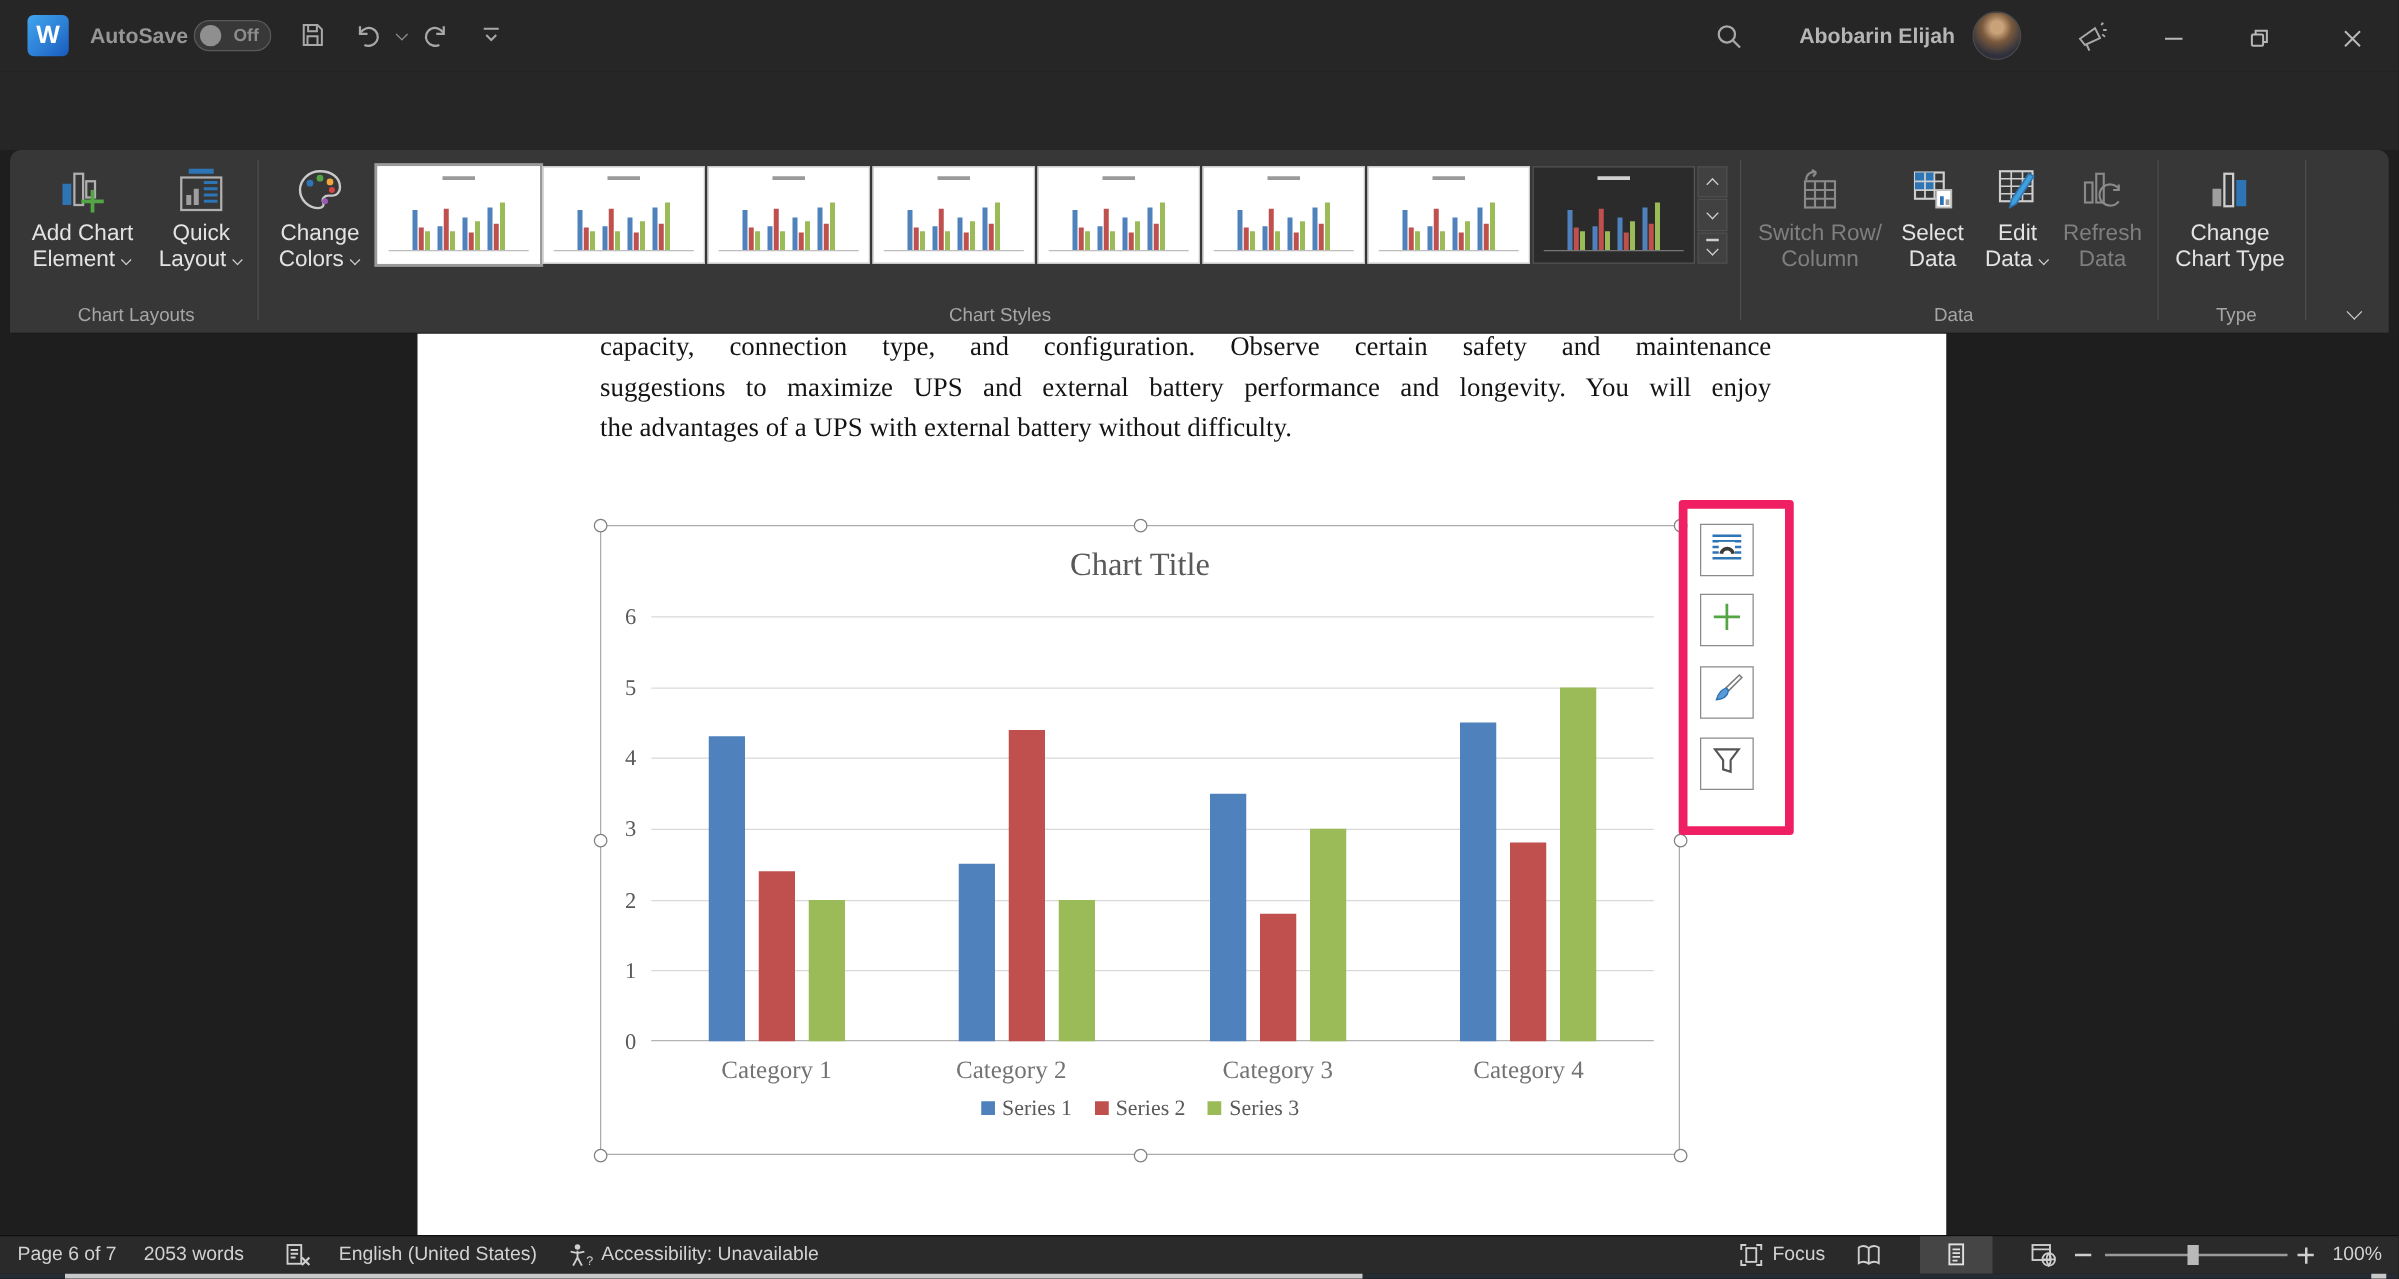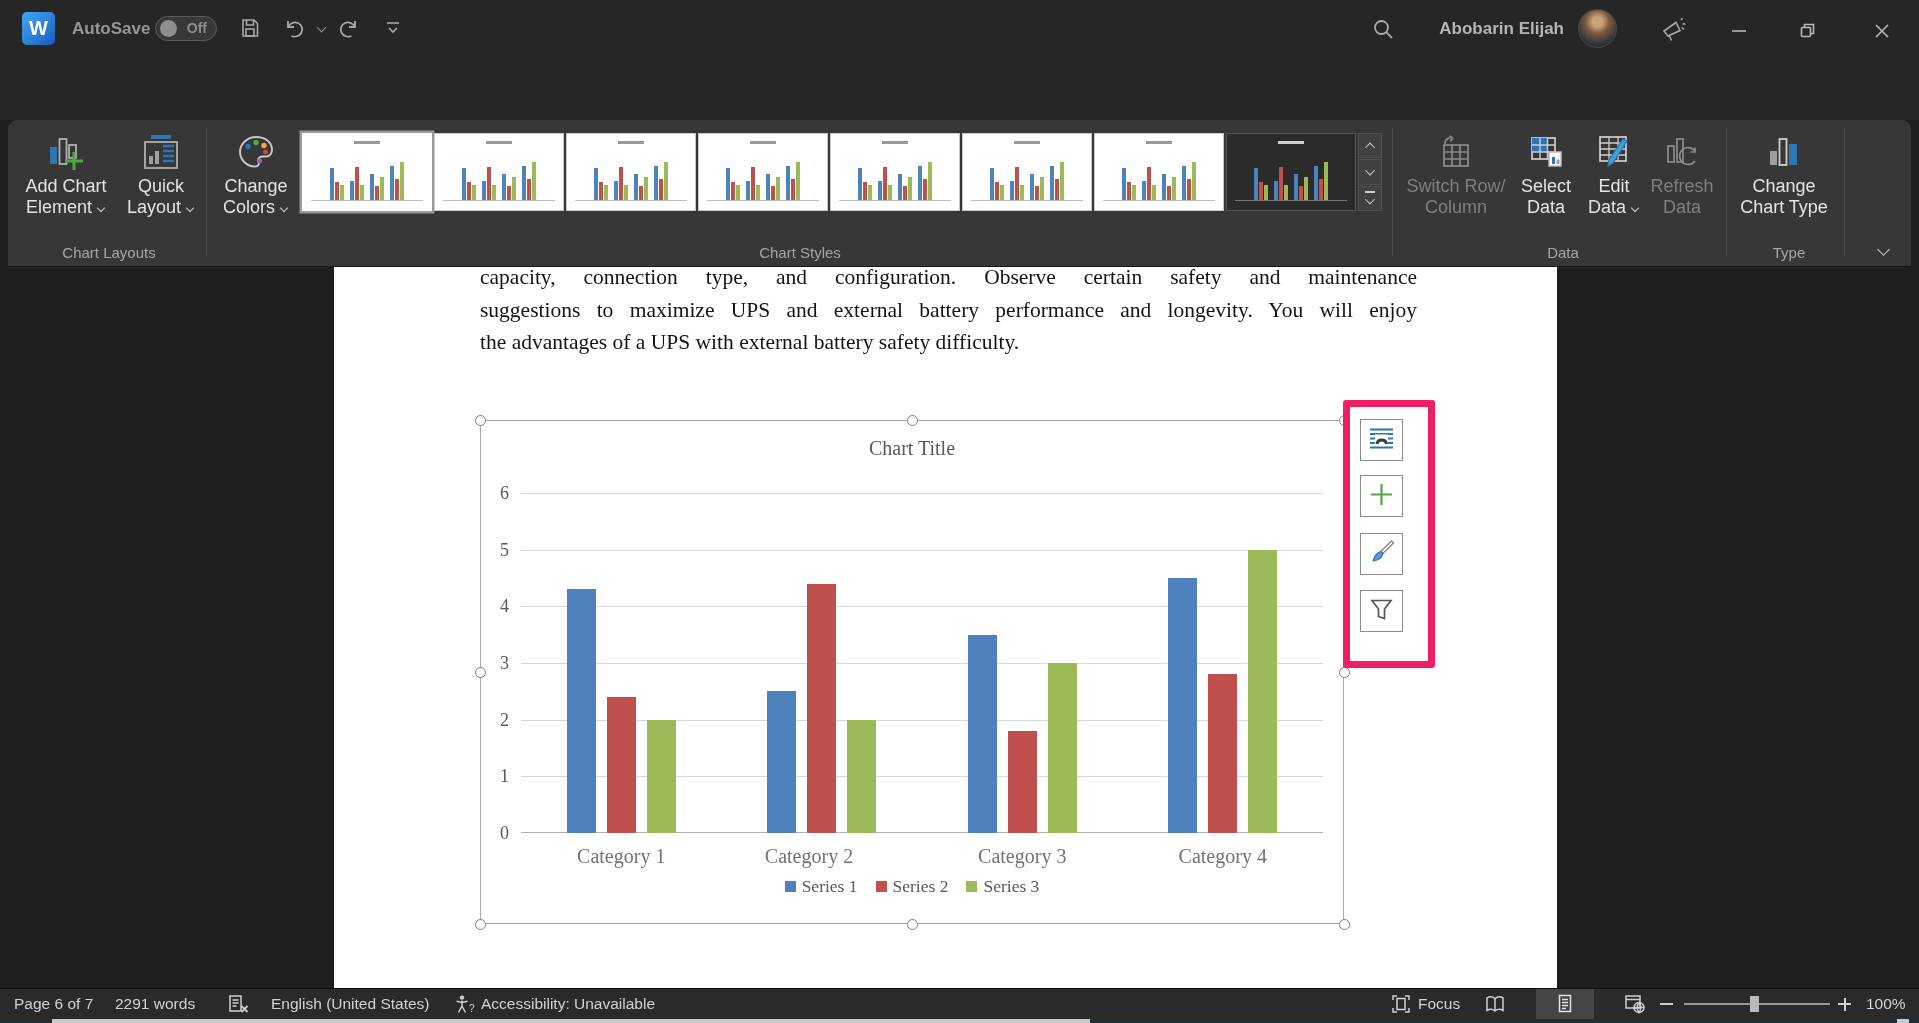--- a/index.html
+++ b/index.html
@@ -85,21 +85,21 @@
   .page { position:absolute; left:334px; top:0; width:1223px; height:721px; background:#ffffff; }
   .para { position:absolute; left:146px; top:-6px; width:937px; font-family:"Liberation Serif", serif;
     font-size:21.5px; color:#141414; }
   .para .pline { line-height:32.5px; text-align:justify; text-align-last:justify; }
   .para .pline.last { text-align:left; text-align-last:left; }
 
   
   .chart-object { position:absolute; left:146px; top:153px; width:864px; height:504px;
     border:1px solid #ababab; background:#fff; }
   .chart-title { position:absolute; top:16px; left:0; width:100%; text-align:center;
-    font-family:"Liberation Serif", serif; font-size:20px; color:#595959; }
+    font-family:"Liberation Serif", serif; font-size:26px; color:#595959; }
   .plot { position:absolute; left:40px; top:72px; width:802px; height:340px; border-bottom:1px solid #b3b3b3; }
   .gridline { position:absolute; left:0; width:100%; height:1px; background:#d9d9d9; }
   .ytick { position:absolute; left:0; width:28px; text-align:right; font-family:"Liberation Serif", serif;
     font-size:18px; color:#595959; line-height:20px; }
   .bar { position:absolute; width:29px; }
   .cat-label { position:absolute; top:424px; width:140px; text-align:center;
     font-family:"Liberation Serif", serif; font-size:20px; color:#737373; }
   .chart-legend { position:absolute; top:455px; left:0; width:100%; display:flex;
     justify-content:center; gap:18px; }
   .legend-item { display:flex; align-items:center; gap:6px; font-family:"Liberation Serif", serif;
@@ -543,21 +543,21 @@
 
   <div class="collapse-chev"></div>
 </div>
 
 <div class="workspace">
   <div class="page">
 
     <div class="para">
       <div class="pline">capacity, connection type, and configuration. Observe certain safety and maintenance</div>
       <div class="pline">suggestions to maximize UPS and external battery performance and longevity. You will enjoy</div>
-      <div class="pline last">the advantages of a UPS with external battery safety difficulty.</div>
+      <div class="pline last">the advantages of a UPS with external battery without difficulty.</div>
     </div>
 
     <div class="chart-object">
       <div class="chart-title">Chart Title</div>
       <div class="plot">
           <div class="gridline" style="top: 283.333px;"></div>
           <div class="gridline" style="top: 226.667px;"></div>
           <div class="gridline" style="top: 170px;"></div>
           <div class="gridline" style="top: 113.333px;"></div>
           <div class="gridline" style="top: 56.6667px;"></div>
@@ -636,21 +636,21 @@
           <span><svg width="27" height="27" viewBox="0 0 27 27">
               <path d="M4 4.5 H23 L16.5 13 V22.5 L10.5 20.5 V13 Z" fill="#fff" stroke="#555" stroke-width="1.7"></path>
             </svg></span>
         </div>
       </div>
   </div>
 </div>
 
 <div class="statusbar">
   <span class="sb-item" style="left:14px">Page 6 of 7</span>
-  <span class="sb-item" style="left:115px">2291 words</span>
+  <span class="sb-item" style="left:115px">2053 words</span>
   <svg class="sb-ico" style="left:226px" width="24" height="24" viewBox="0 0 24 24" fill="none" stroke="#cfcfcf" stroke-width="1.5">
     <rect x="4" y="3" width="11" height="15"></rect>
       <path d="M6.5 7 h6 M6.5 10 h6 M6.5 13 h4"></path>
     <path d="M15.5 13 L21.5 19 M21.5 13 L15.5 19" stroke-width="1.8"></path>
   </svg>
   <span class="sb-item" style="left:271px">English (United States)</span>
   <svg class="sb-ico" style="left:452px" width="25" height="24" viewBox="0 0 25 24" fill="none" stroke="#cfcfcf" stroke-width="1.5">
     <circle cx="10" cy="4.6" r="2.2" fill="#cfcfcf" stroke="none"></circle>
     <path d="M10 7.5 V13 M10 9.5 L4.5 8.3 M10 9.5 L15.5 8.3 M10 13 L6.5 19.5 M10 13 L13.5 19.5"></path>
     <text x="17" y="19" fill="#cfcfcf" stroke="none" font-size="10" font-family="Liberation Sans, sans-serif">?</text>

